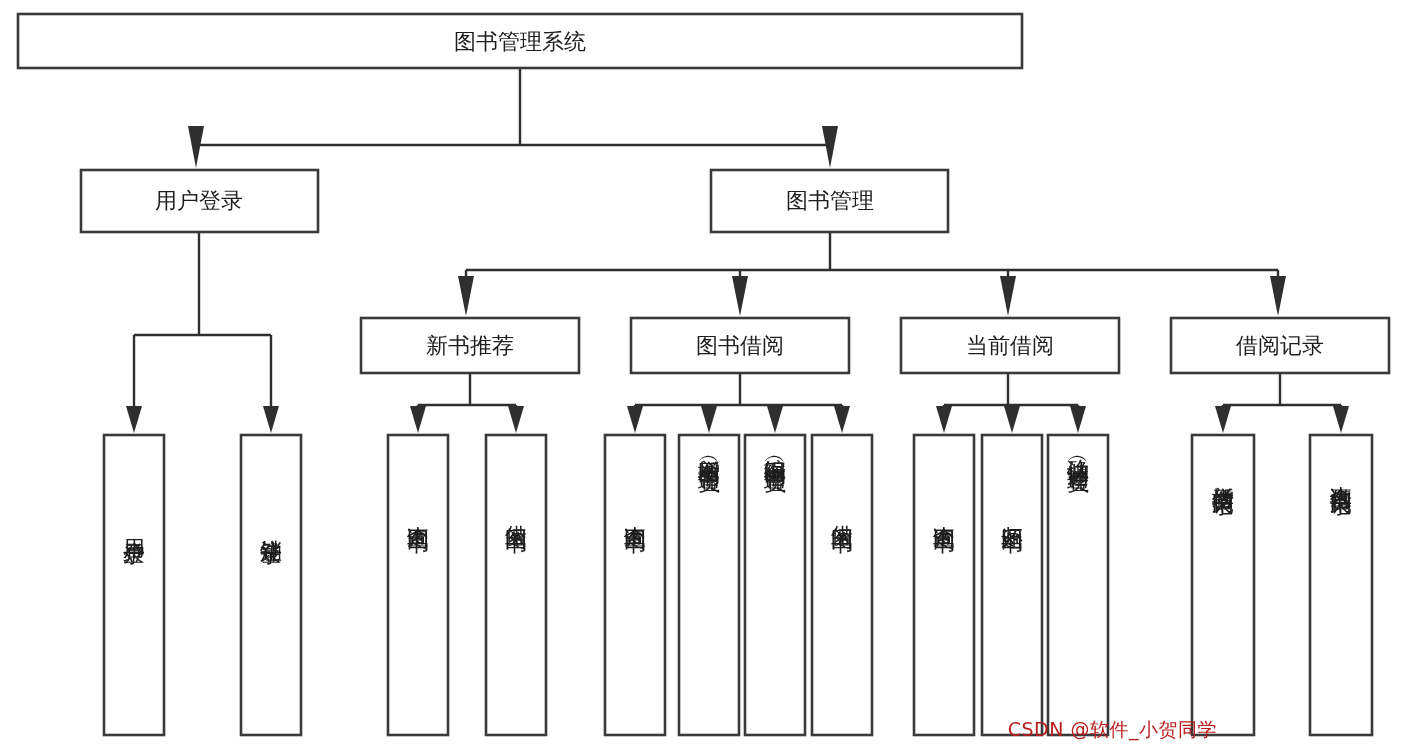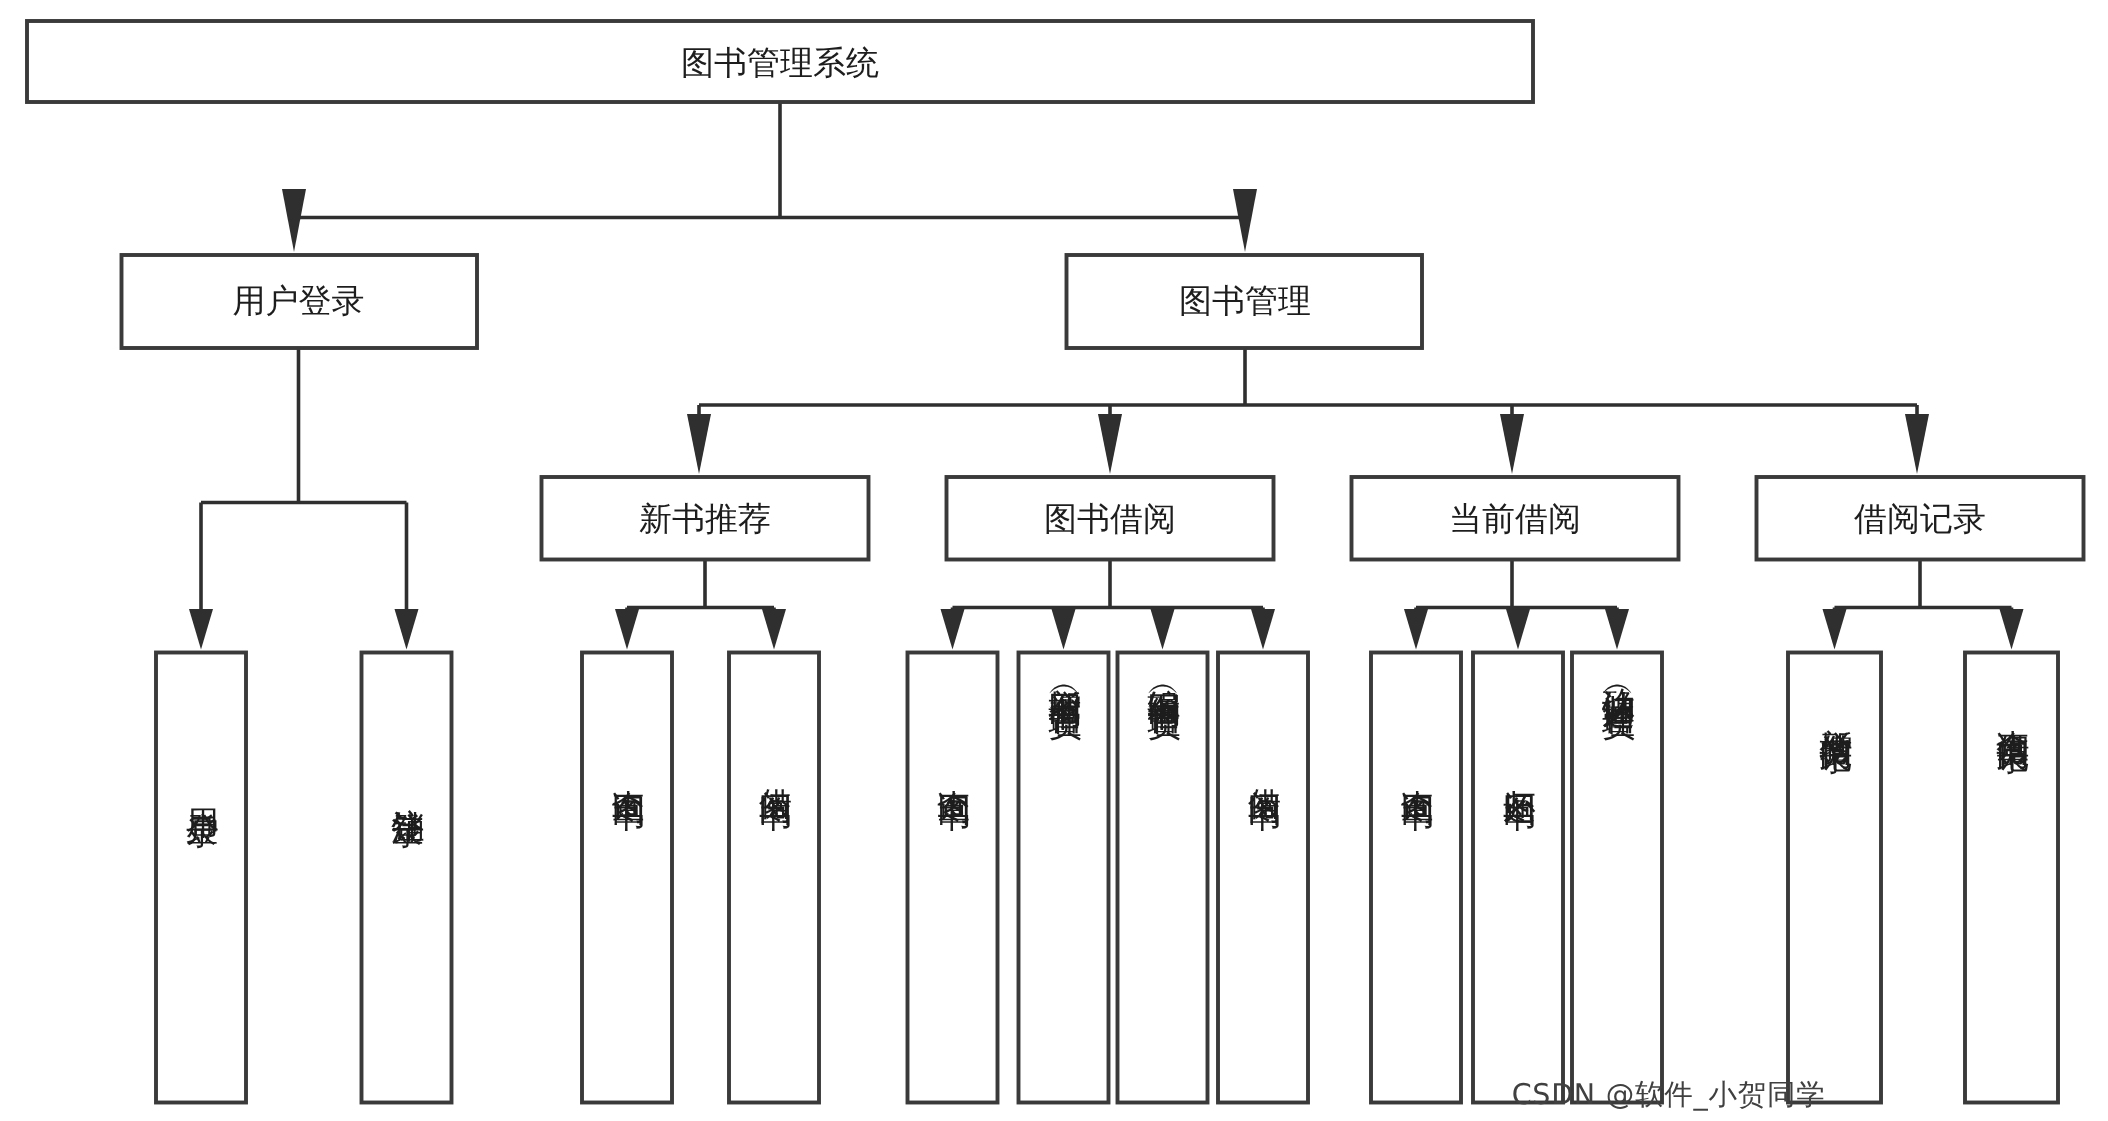--- a/index.html
+++ b/index.html
@@ -66,21 +66,21 @@
     color: #1d1d1d;
     letter-spacing: 2px;
     white-space: nowrap;
   }
   #watermark {
     position: absolute;
     right: 8px;
     bottom: 4px;
     font-family: "DejaVu Sans", "Liberation Sans", sans-serif;
     font-size: 19px;
-    color: #404040;
+    color: #b91c1c;
     white-space: nowrap;
     letter-spacing: 0.5px;
   }
 </style>
 </head>
 <body>
 
 <div id="diagram-root">
 
   <svg id="tree-svg" viewBox="0 0 1405 747" xmlns="http://www.w3.org/2000/svg">

